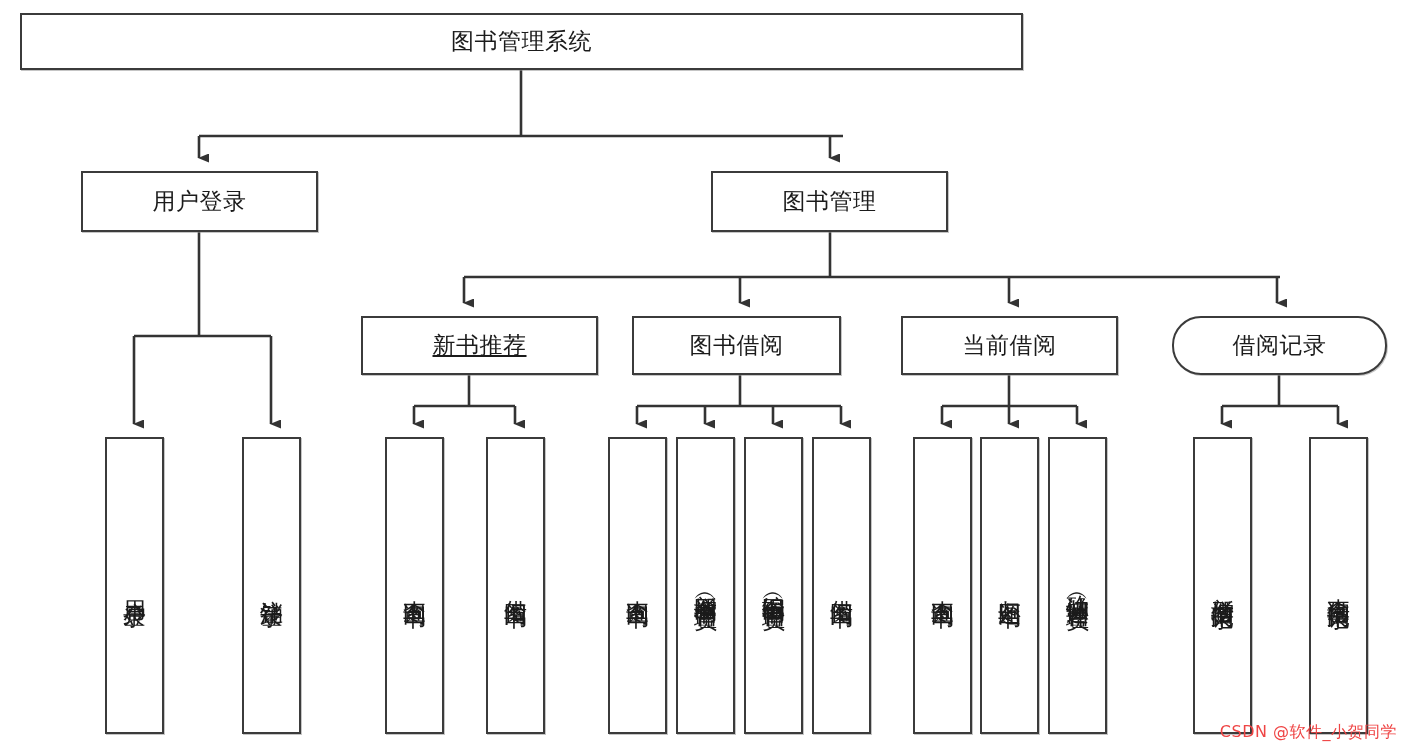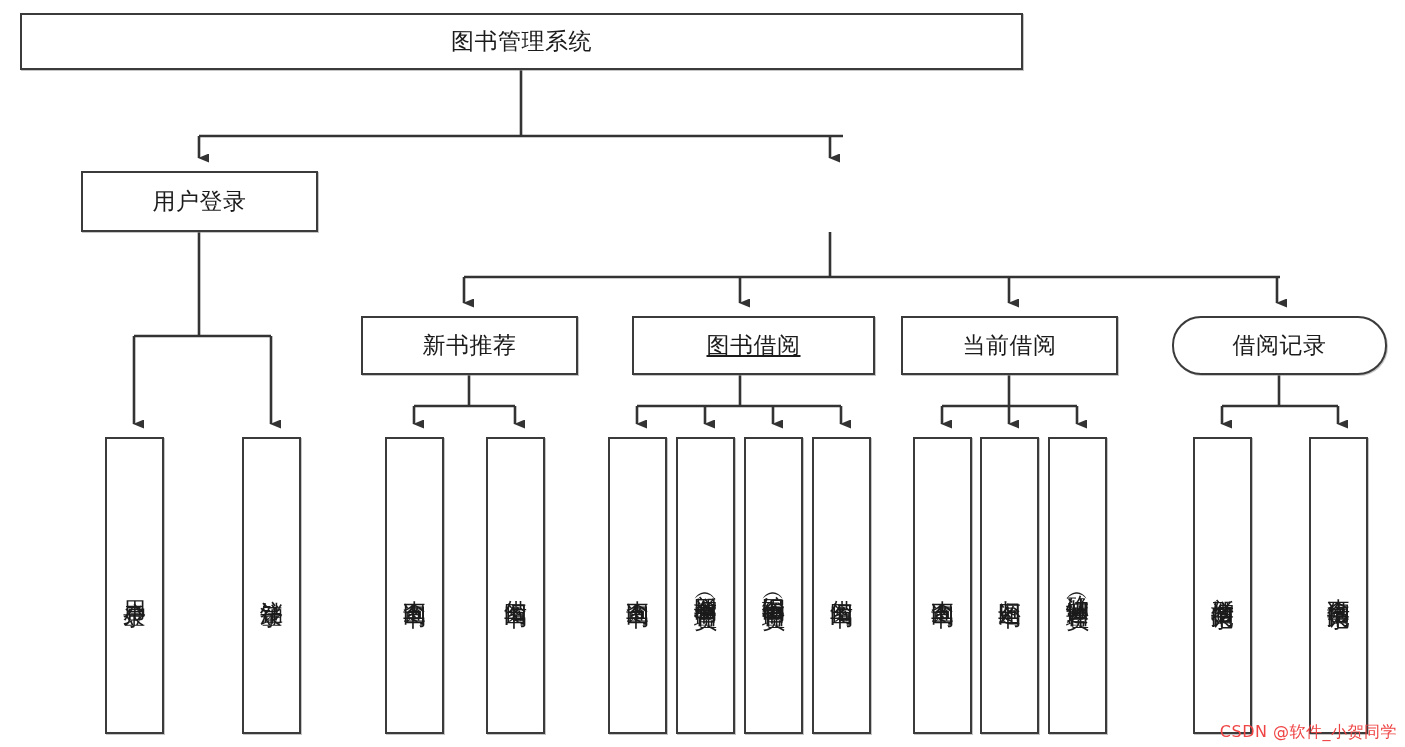--- a/index.html
+++ b/index.html
@@ -135,25 +135,28 @@
     </g>
   </svg>
 
   <div class="node horizontal" style="left:20px; top:13px; width:1003px; height:57px;">
     <span>图书管理系统</span>
   </div>
 
   <div class="node horizontal" style="left:81px; top:171px; width:237px; height:61px;">
     <span>用户登录</span>
   </div>
-
-  <div class="node horizontal" style="left:361px; top:316px; width:217px; height:59px;">
+  <div class="node horizontal" style="left:711px; top:171px; width:237px; height:61px;">
+    <span>图书管理</span>
+  </div>
+
+  <div class="node horizontal" style="left:361px; top:316px; width:237px; height:59px;text-decoration:underline;">
     <span>新书推荐</span>
   </div>
-  <div class="node horizontal" style="left:632px; top:316px; width:243px; height:59px;text-decoration:underline;">
+  <div class="node horizontal" style="left:632px; top:316px; width:209px; height:59px;">
     <span>图书借阅</span>
   </div>
   <div class="node horizontal" style="left:901px; top:316px; width:217px; height:59px;">
     <span>当前借阅</span>
   </div>
   <div class="node horizontal" style="left:1172px; top:316px; width:215px; height:59px;border-radius:29px;">
     <span>借阅记录</span>
   </div>
 
   <div class="node vertical" style="left:105px; top:437px; width:59px; height:297px;">

